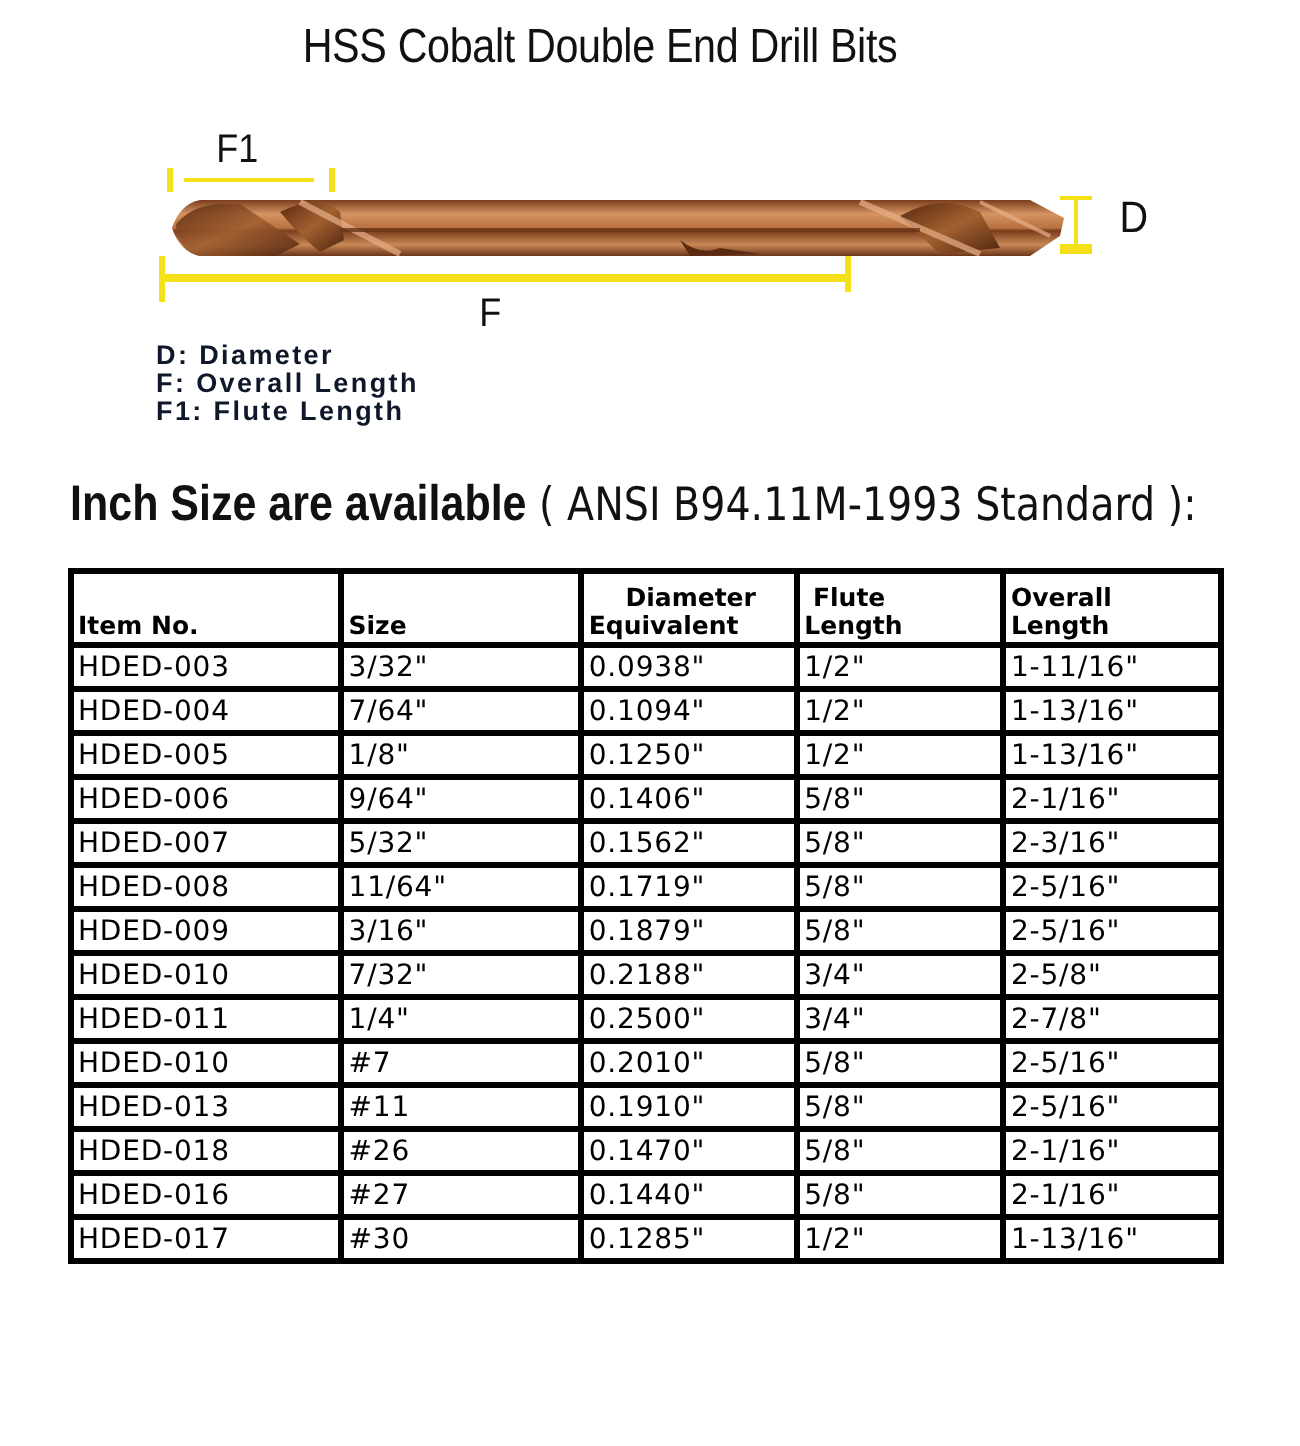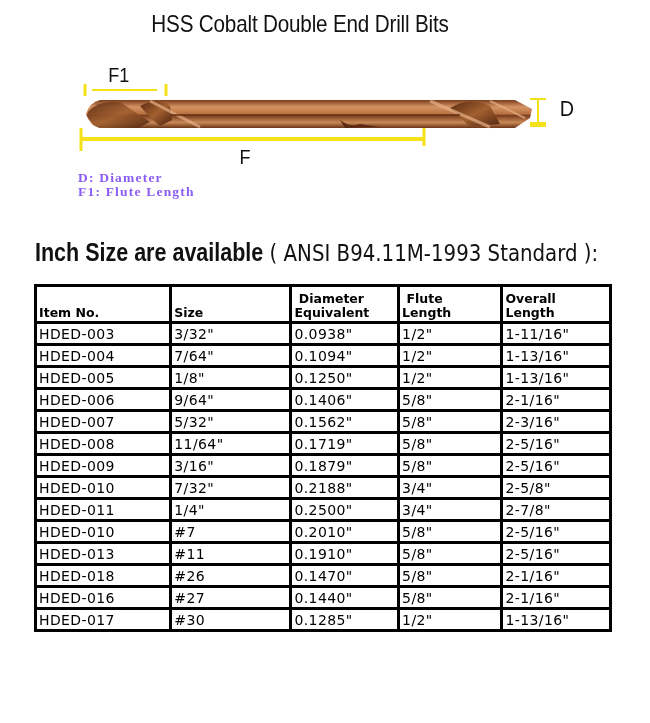--- a/index.html
+++ b/index.html
@@ -7,21 +7,21 @@
     body { position: relative; font-family: "Liberation Sans", sans-serif; color: #000; }
 
     .title {
       position: absolute; left: 0; top: 10px; width: 600px; text-align: center;
       font-family: "Liberation Sans", sans-serif; font-size: 24px; color: #111;
       transform: scaleX(0.86); transform-origin: 300px 0; letter-spacing: -0.2px;
     }
 
     .diagram { position: absolute; left: 0; top: 50px; width: 650px; height: 130px; }
 
-    .legend { position: absolute; left: 78px; top: 171px; font-family: Liberation Serif, serif; font-weight: bold; font-size: 13.5px; line-height: 14px; color: #8b5cf6; letter-spacing: 1.2px; }
+    .legend { position: absolute; left: 78px; top: 171px; font-family: Liberation Sans, sans-serif; font-weight: bold; font-size: 13.5px; line-height: 14px; color: #0f172a; letter-spacing: 1.2px; }
     .legend div { white-space: nowrap; }
 
     .subtitle {
       position: absolute; left: 35px; top: 238px; white-space: nowrap;
       font-size: 25px; color: #111;
       transform: scaleX(0.86); transform-origin: 0 0;
     }
     .subtitle .bold { font-weight: bold; }
     .subtitle .normal { font-family: "DejaVu Sans", sans-serif; font-weight: normal; font-size: 23px; }
 
@@ -92,20 +92,21 @@
     <rect x="530" y="122" width="16" height="5" fill="#f5e11a"></rect>
   </g>
 </svg>
 
 <div style="position:absolute;left:107px;top:64px;font-size:20px;color:#111;transform:scaleX(0.9);">F1</div>
 <div style="position:absolute;left:239px;top:146px;font-size:20px;color:#111;transform:scaleX(0.9);">F</div>
 <div style="position:absolute;left:559px;top:96px;font-size:22px;color:#111;transform:scaleX(0.9);">D</div>
 
 <div class="legend">
   <div>D: Diameter</div>
+  <div>F: Overall Length</div>
   <div>F1: Flute Length</div>
 </div>
 
 <div class="subtitle">
   <span class="bold">Inch Size are available</span><span class="normal"> ( ANSI B94.11M-1993 Standard ):</span>
 </div>
 
 <table class="spec">
   <colgroup>
       <col class="c1">
@@ -116,21 +117,21 @@
     </colgroup>
   <thead>
     <tr id="thead-row">
         <th>
           <div style="white-space: pre;">Item No.</div>
         </th>
         <th>
           <div style="white-space: pre;">Size</div>
         </th>
         <th>
-          <div style="white-space: pre;"> Diameter</div>
+          <div style="white-space: pre; margin-left: 14px;"> Diameter</div>
           <div style="white-space: pre;">Equivalent</div>
         </th>
         <th>
           <div style="white-space: pre;"> Flute</div>
           <div style="white-space: pre;">Length</div>
         </th>
         <th>
           <div style="white-space: pre;">Overall</div>
           <div style="white-space: pre;">Length</div>
         </th>

